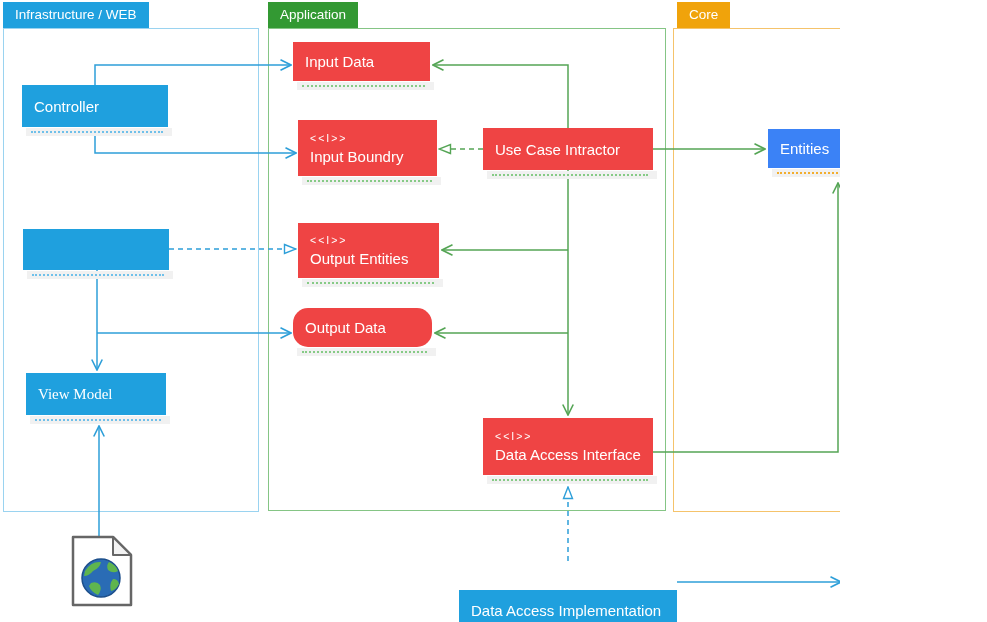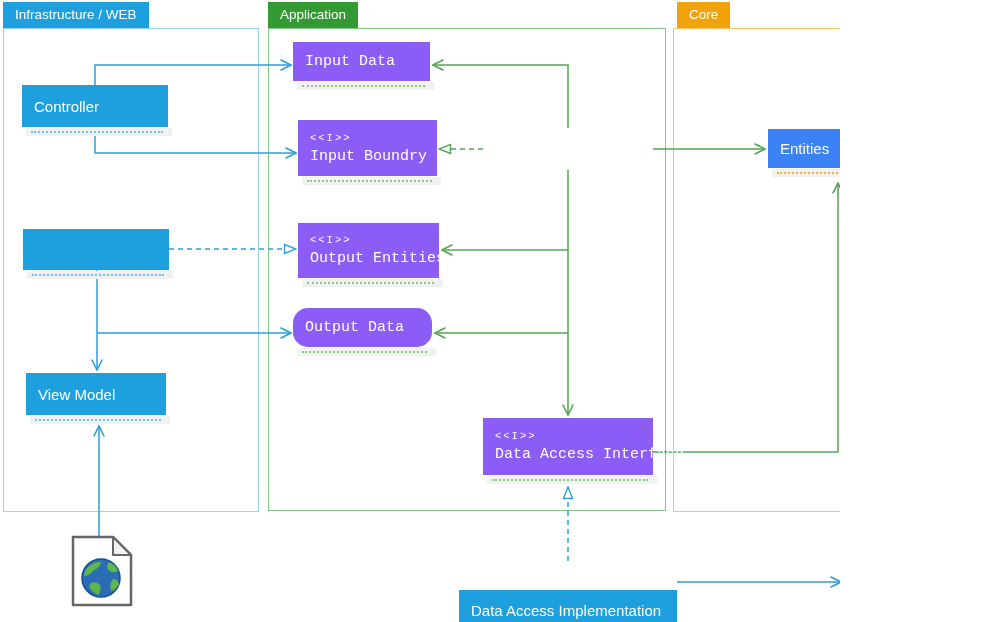--- a/index.html
+++ b/index.html
@@ -19,21 +19,21 @@
   .container{position:absolute;background:transparent;}
   .cont-blue{border:1px solid #9AD3F0;}
   .cont-green{border:1px solid #85C585;}
   .cont-orange{border:1px solid #F5C36B;}
   
   .node{
     position:absolute;color:#fff;font-size:15px;
     display:flex;flex-direction:column;justify-content:center;
   }
   .blue{background:#1FA0DE;}
-  .green{background:#8b5cf6;font-family:Liberation Mono, monospace;}
+  .green{background:#ef4444;}
   .orange{background:#3b82f6;}
   .node .label{padding-left:12px;white-space:nowrap;}
   .node .stereo{
     padding-left:12px;font-size:10.5px;letter-spacing:2px;margin-bottom:4px;white-space:nowrap;
   }
   
   .shadow{
     position:absolute;left:4px;top:calc(100% + 1px);width:100%;height:8px;
     background:#F1F1F1;
   }
@@ -104,21 +104,21 @@
 
   <div class="node blue" style="left:22px;top:85px;width:146px;height:42px;">
     <span class="label">Controller</span>
     <div class="shadow sh-blue"></div>
   </div>
 
   <div class="node blue" style="left:23px;top:229px;width:146px;height:41px;">
     <div class="shadow sh-blue"></div>
   </div>
 
-  <div class="node blue" style="left:26px;top:373px;width:140px;height:42px;">
+  <div class="node blue" style="left:26px;top:373px;width:140px;height:42px;font-family:Liberation Serif, serif;">
     <span class="label">View Model</span>
     <div class="shadow sh-blue"></div>
   </div>
 
   <div class="node green" style="left:293px;top:42px;width:137px;height:39px;">
     <span class="label">Input Data</span>
     <div class="shadow sh-green"></div>
   </div>
 
   <div class="node green" style="left:298px;top:120px;width:139px;height:56px;">
@@ -131,20 +131,24 @@
     <span class="stereo">&lt;&lt;I&gt;&gt;</span>
     <span class="label">Output Entities</span>
     <div class="shadow sh-green"></div>
   </div>
 
   <div class="node green" style="left:293px;top:308px;width:139px;height:39px;border-radius:15px;">
     <span class="label">Output Data</span>
     <div class="shadow sh-green"></div>
   </div>
 
+  <div class="node green" style="left:483px;top:128px;width:170px;height:42px;">
+    <span class="label">Use Case Intractor</span>
+    <div class="shadow sh-green"></div>
+  </div>
 
   <div class="node green" style="left:483px;top:418px;width:170px;height:57px;">
     <span class="stereo">&lt;&lt;I&gt;&gt;</span>
     <span class="label">Data Access Interface</span>
     <div class="shadow sh-green"></div>
   </div>
 
   <div class="node orange" style="left:768px;top:129px;width:139px;height:39px;">
     <span class="label">Entities</span>
     <div class="shadow sh-orange"></div>

